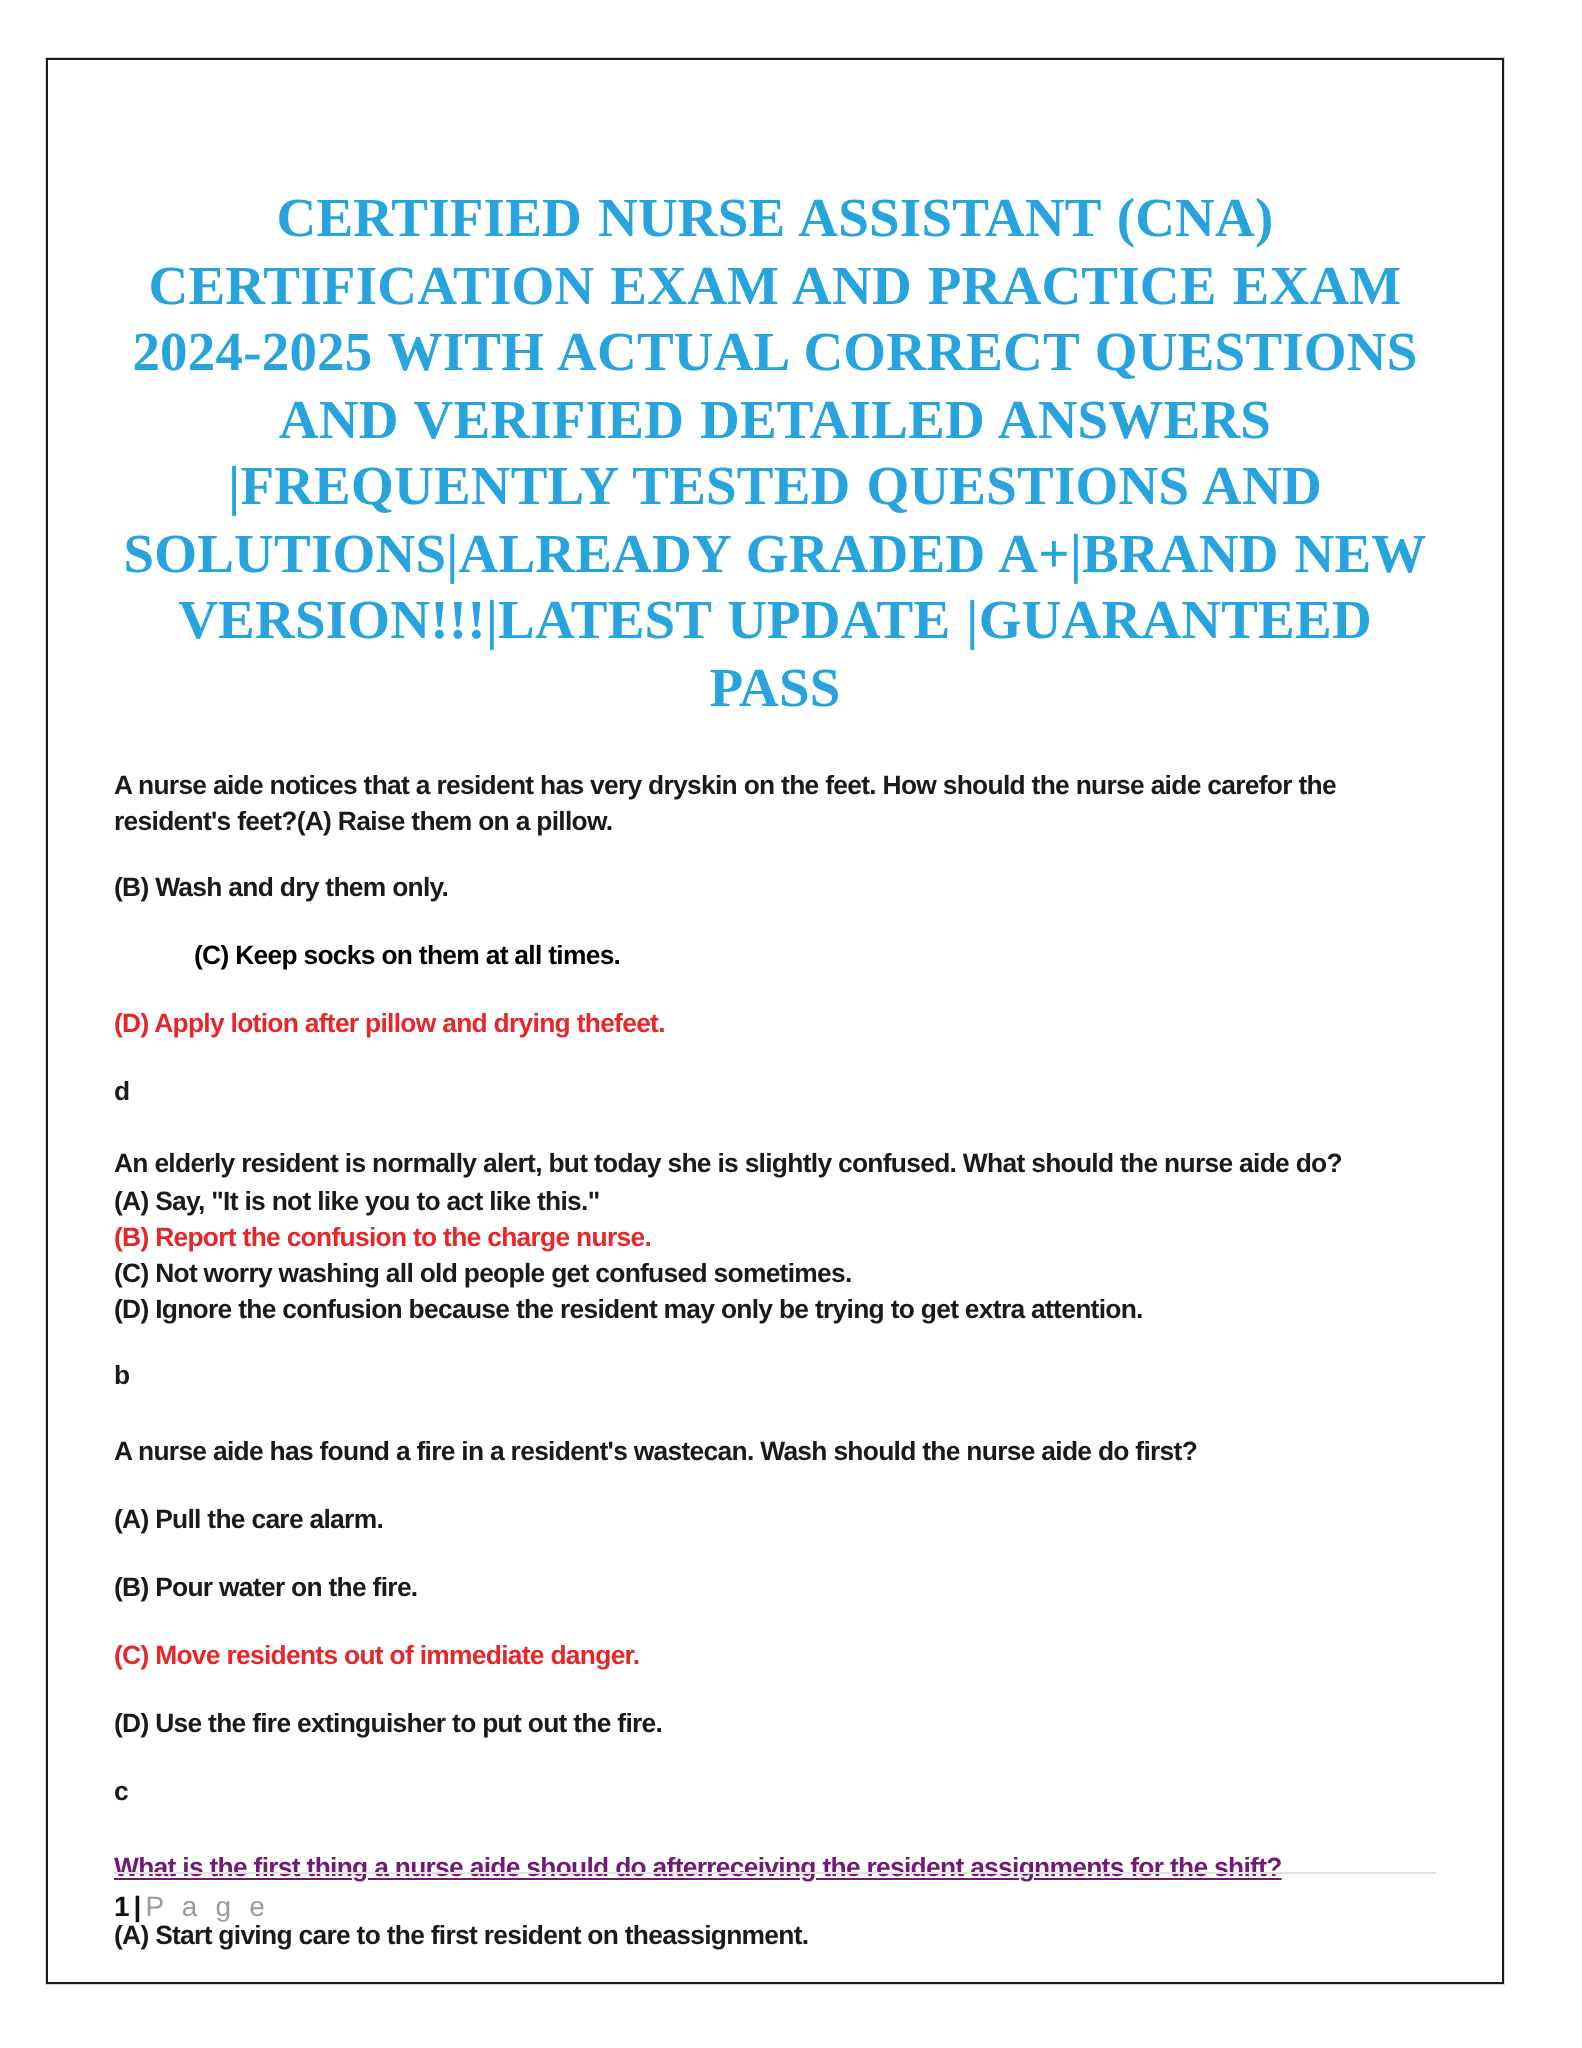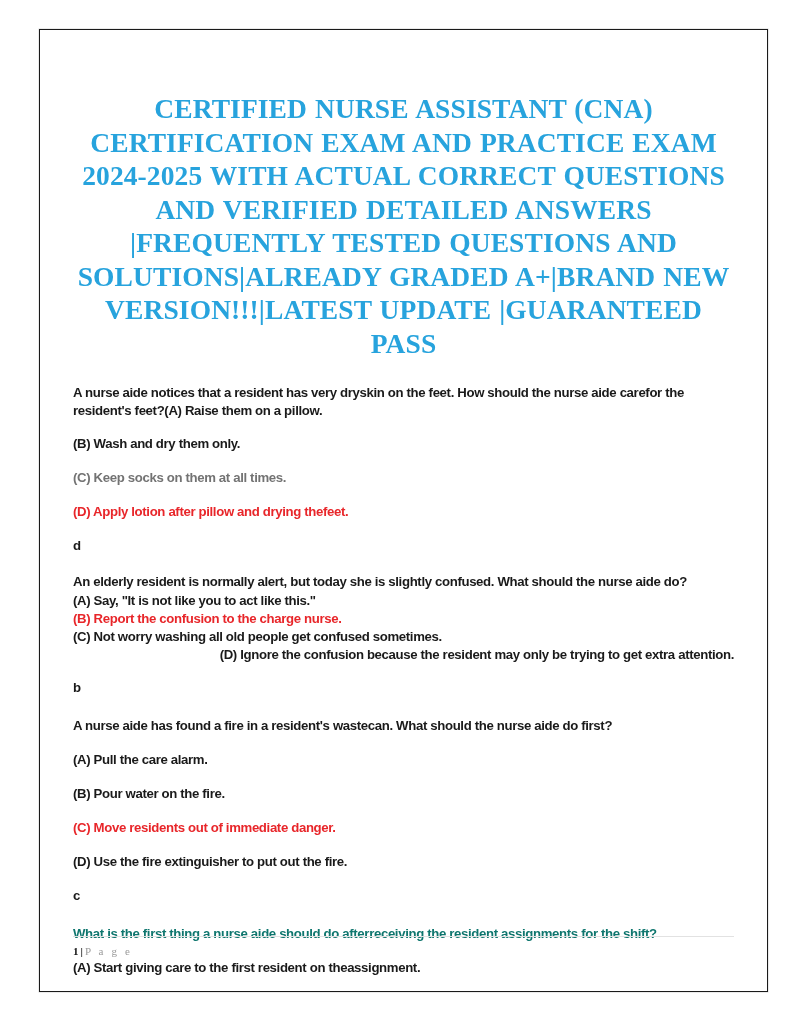--- a/index.html
+++ b/index.html
@@ -11,21 +11,21 @@
     width: 791px;
     height: 1024px;
     overflow: hidden;
     font-family: "Liberation Sans", sans-serif;
     -webkit-font-smoothing: antialiased;
   }
 
   
   #page-sheet {
     position: absolute;
-    left: 39px;
+    left: 23px;
     top: 29px;
     width: 729px;
     height: 963px;
     background: #ffffff;
     border: 1.5px solid #1a1a1a;
     box-sizing: border-box;
     box-shadow: 0 0 0 0.5px #d8d8d8;
     padding-left: 47px;
   }
 
@@ -83,22 +83,22 @@
     left: 33px;
     right: 33px;
     top: 906px;
     height: 1px;
     background: #e2e2e2;
   }
   #footer {
     position: absolute;
     left: 33px;
     top: 915px;
-    font-family: Liberation Serif, serif;
-    font-size: 11px;
+    font-family: Liberation Sans, sans-serif;
+    font-size: 14px;
     white-space: pre;
   }
   #footer .pg-num {
     font-weight: bold;
     color: #111111;
     letter-spacing: 0;
   }
   #footer .pg-sep {
     font-weight: bold;
     color: #111111;
@@ -119,58 +119,58 @@
     <h1 id="doc-title">CERTIFIED NURSE ASSISTANT (CNA) CERTIFICATION EXAM AND PRACTICE EXAM 2024-2025 WITH ACTUAL CORRECT QUESTIONS AND VERIFIED DETAILED ANSWERS |FREQUENTLY TESTED QUESTIONS AND SOLUTIONS|ALREADY GRADED A+|BRAND NEW VERSION!!!|LATEST UPDATE |GUARANTEED PASS</h1>
 
     <div id="doc-body">
         <p class="blk tight" style="color: rgb(26, 26, 26);">
           <span class="ln">A nurse aide notices that a resident has very dryskin on the feet. How should the nurse aide carefor the</span>
           <span class="ln">resident's feet?(A) Raise them on a pillow.</span>
         </p>
         <p class="blk" style="color: rgb(26, 26, 26);">
           <span class="ln">(B) Wash and dry them only.</span>
         </p>
-        <p class="blk" style="color: #737373;">
+        <p class="blk" style="color: #000000; margin-left: 40px;">
           <span class="ln">(C) Keep socks on them at all times.</span>
         </p>
         <p class="blk" style="color: rgb(232, 38, 42);">
           <span class="ln">(D) Apply lotion after pillow and drying thefeet.</span>
         </p>
         <p class="blk ansletter gap-lg" style="color: rgb(26, 26, 26);">
           <span class="ln">d</span>
         </p>
         <p class="blk tight" style="color: rgb(26, 26, 26);">
           <span class="ln" style="color: rgb(26, 26, 26);">An elderly resident is normally alert, but today she is slightly confused. What should the nurse aide do?</span>
           <span class="ln" style="color: rgb(26, 26, 26);">(A) Say, "It is not like you to act like this."</span>
           <span class="ln" style="color: rgb(232, 38, 42);">(B) Report the confusion to the charge nurse.</span>
           <span class="ln" style="color: rgb(26, 26, 26);">(C) Not worry washing all old people get confused sometimes.</span>
-          <span class="ln" style="color: rgb(26, 26, 26); text-align: right;">(D) Ignore the confusion because the resident may only be trying to get extra attention.</span>
+          <span class="ln" style="color: rgb(26, 26, 26);">(D) Ignore the confusion because the resident may only be trying to get extra attention.</span>
         </p>
         <p class="blk ansletter gap-lg" style="color: rgb(26, 26, 26);">
           <span class="ln">b</span>
         </p>
         <p class="blk" style="color: rgb(26, 26, 26);">
-          <span class="ln">A nurse aide has found a fire in a resident's wastecan. What should the nurse aide do first?</span>
+          <span class="ln">A nurse aide has found a fire in a resident's wastecan. Wash should the nurse aide do first?</span>
         </p>
         <p class="blk" style="color: rgb(26, 26, 26);">
           <span class="ln">(A) Pull the care alarm.</span>
         </p>
         <p class="blk" style="color: rgb(26, 26, 26);">
           <span class="ln">(B) Pour water on the fire.</span>
         </p>
         <p class="blk" style="color: rgb(232, 38, 42);">
           <span class="ln">(C) Move residents out of immediate danger.</span>
         </p>
         <p class="blk" style="color: rgb(26, 26, 26);">
           <span class="ln">(D) Use the fire extinguisher to put out the fire.</span>
         </p>
         <p class="blk ansletter gap-lg" style="color: rgb(26, 26, 26);">
           <span class="ln">c</span>
         </p>
-        <p class="blk" style="color: #0f766e;">
+        <p class="blk" style="color: #701a75; text-decoration: underline;">
           <span class="ln">What is the first thing a nurse aide should do afterreceiving the resident assignments for the shift?</span>
         </p>
         <p class="blk" style="color: rgb(26, 26, 26);">
           <span class="ln">(A) Start giving care to the first resident on theassignment.</span>
         </p>
       </div>
 
   </div>
 
   <div id="footer-rule"></div>

